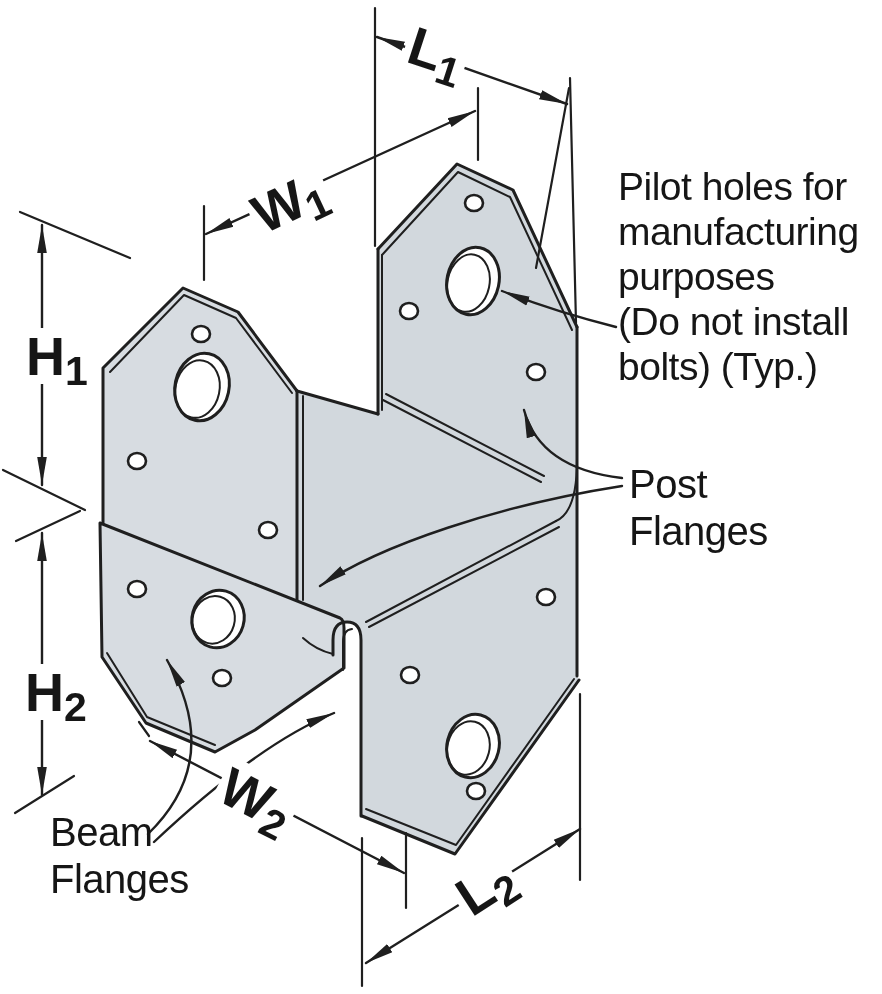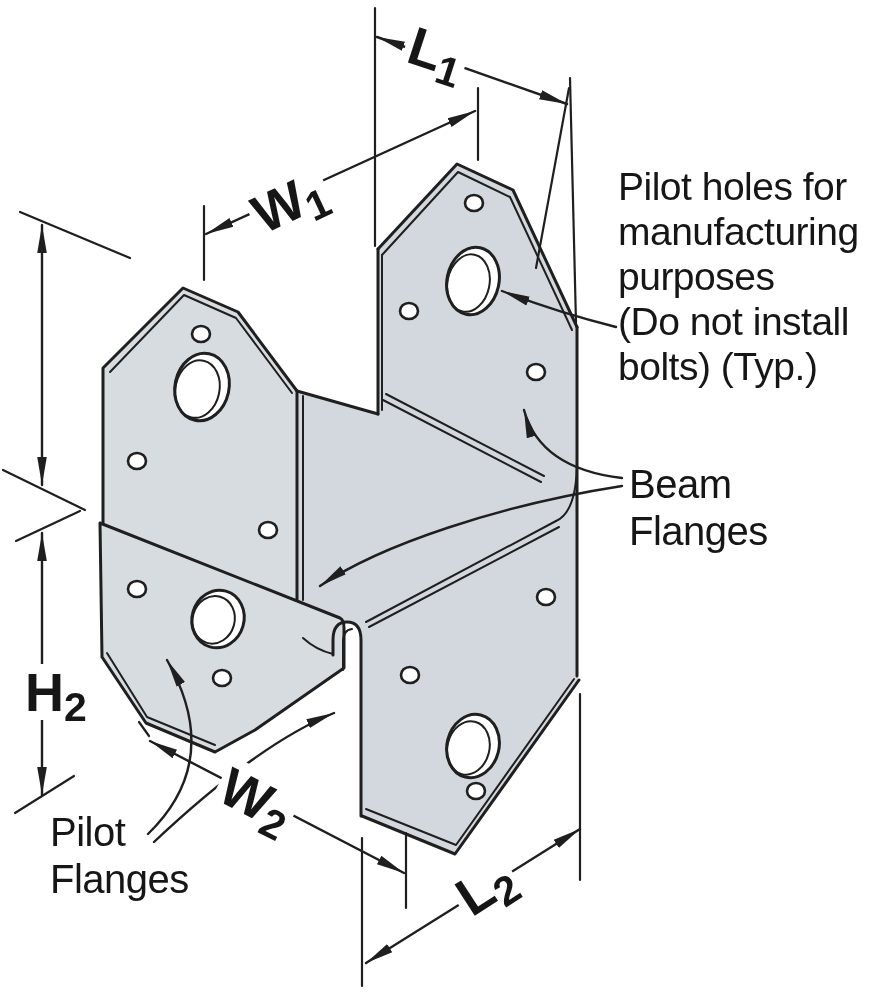--- a/index.html
+++ b/index.html
@@ -189,32 +189,35 @@
       <path class="leader" d="M154,842 Q258,744 334,713" marker-end="url(#arwE)"></path>
     </g>
   </svg>
 
   <div class="note" id="pilot-note">Pilot holes for
 manufacturing
 purposes
 (Do not install
 bolts) (Typ.)</div>
 
-  <div class="note" id="beam-flanges-label">Beam
+  <div class="note" id="beam-flanges-label">Post
 Flanges</div>
 
-  <div class="note" id="post-flanges-label">Pilot
+  <div class="note" id="post-flanges-label">Beam
 Flanges</div>
 
   <div class="dim-label" id="label-l1">
     <span class="main">L</span><span class="sub">1</span>
   </div>
   <div class="dim-label" id="label-w1">
     <span class="main">W</span><span class="sub">1</span>
   </div>
+  <div class="dim-label" id="label-h1">
+    <span class="main">H</span><span class="sub">1</span>
+  </div>
   <div class="dim-label" id="label-h2">
     <span class="main">H</span><span class="sub">2</span>
   </div>
   <div class="dim-label" id="label-w2">
     <span class="main">W</span><span class="sub">2</span>
   </div>
   <div class="dim-label" id="label-l2">
     <span class="main">L</span><span class="sub">2</span>
   </div>
 

